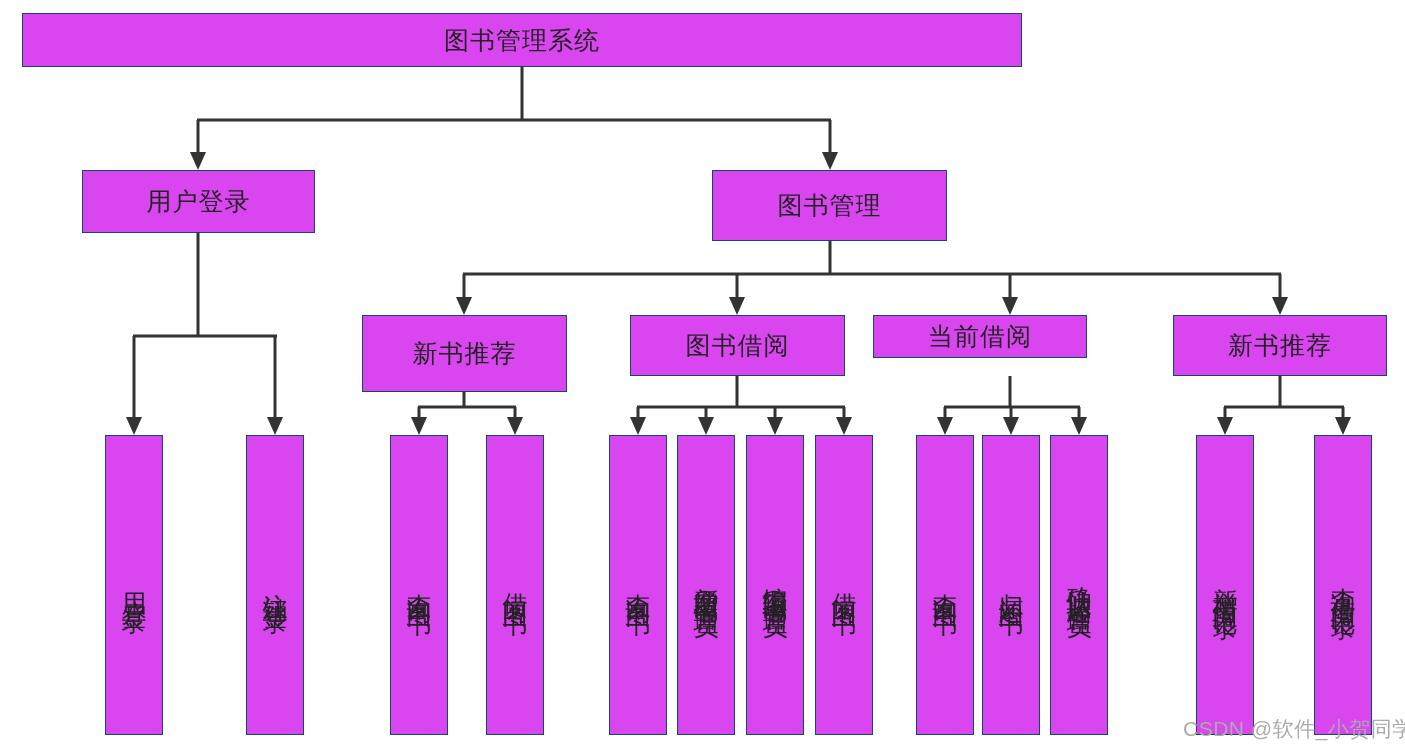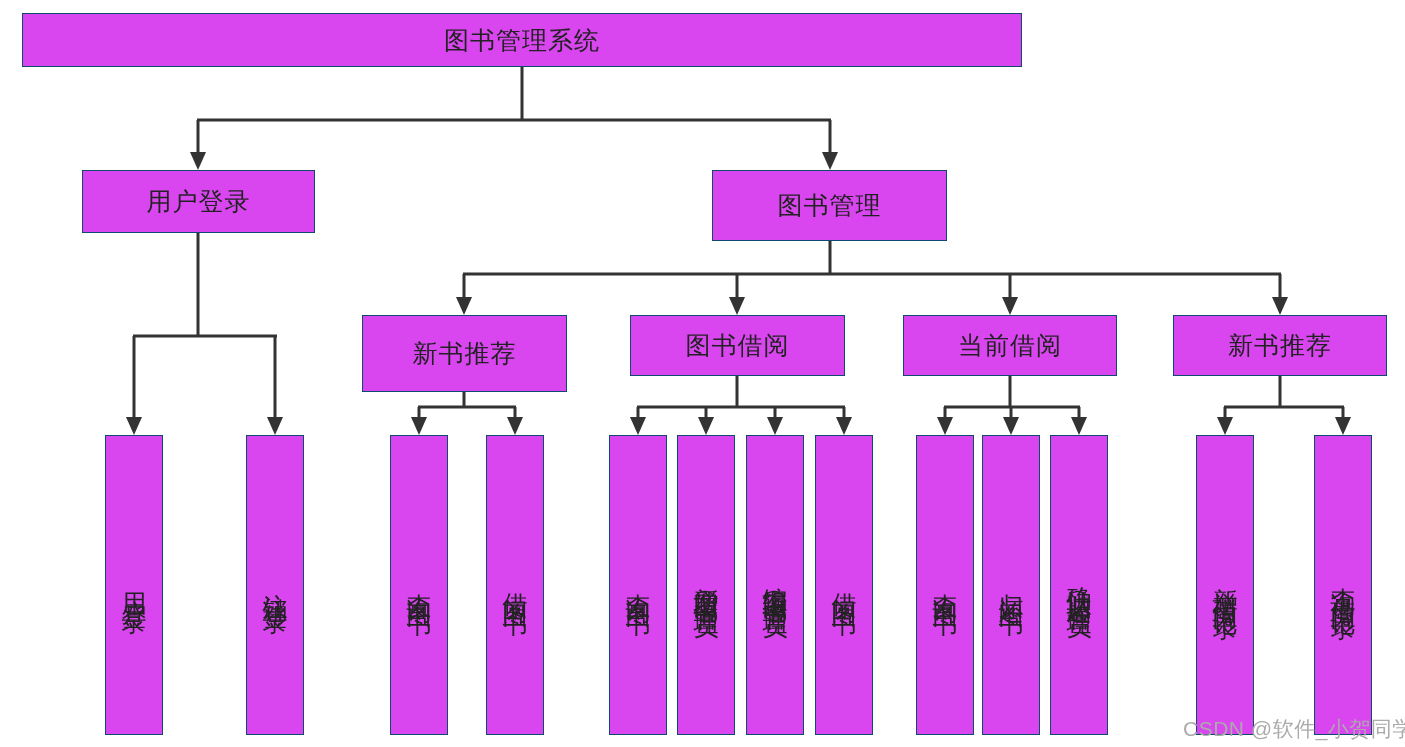--- a/index.html
+++ b/index.html
@@ -125,21 +125,21 @@
   <div class="node h" style="left:712px;top:170px;width:235px;height:71px">
     <span>图书管理</span>
   </div>
 
   <div class="node h" style="left:362px;top:315px;width:205px;height:77px">
     <span>新书推荐</span>
   </div>
   <div class="node h" style="left:630px;top:315px;width:215px;height:61px">
     <span>图书借阅</span>
   </div>
-  <div class="node h" style="left:903px;top:315px;width:214px;height:61px">
+  <div class="node h" style="left:873px;top:315px;width:214px;height:43px">
     <span>当前借阅</span>
   </div>
   <div class="node h" style="left:1173px;top:315px;width:214px;height:61px">
     <span>新书推荐</span>
   </div>
 
   <div class="node v" style="left:105px;top:435px;width:58px;height:300px">
     <span>用户登录</span>
   </div>
   <div class="node v" style="left:246px;top:435px;width:58px;height:300px">

